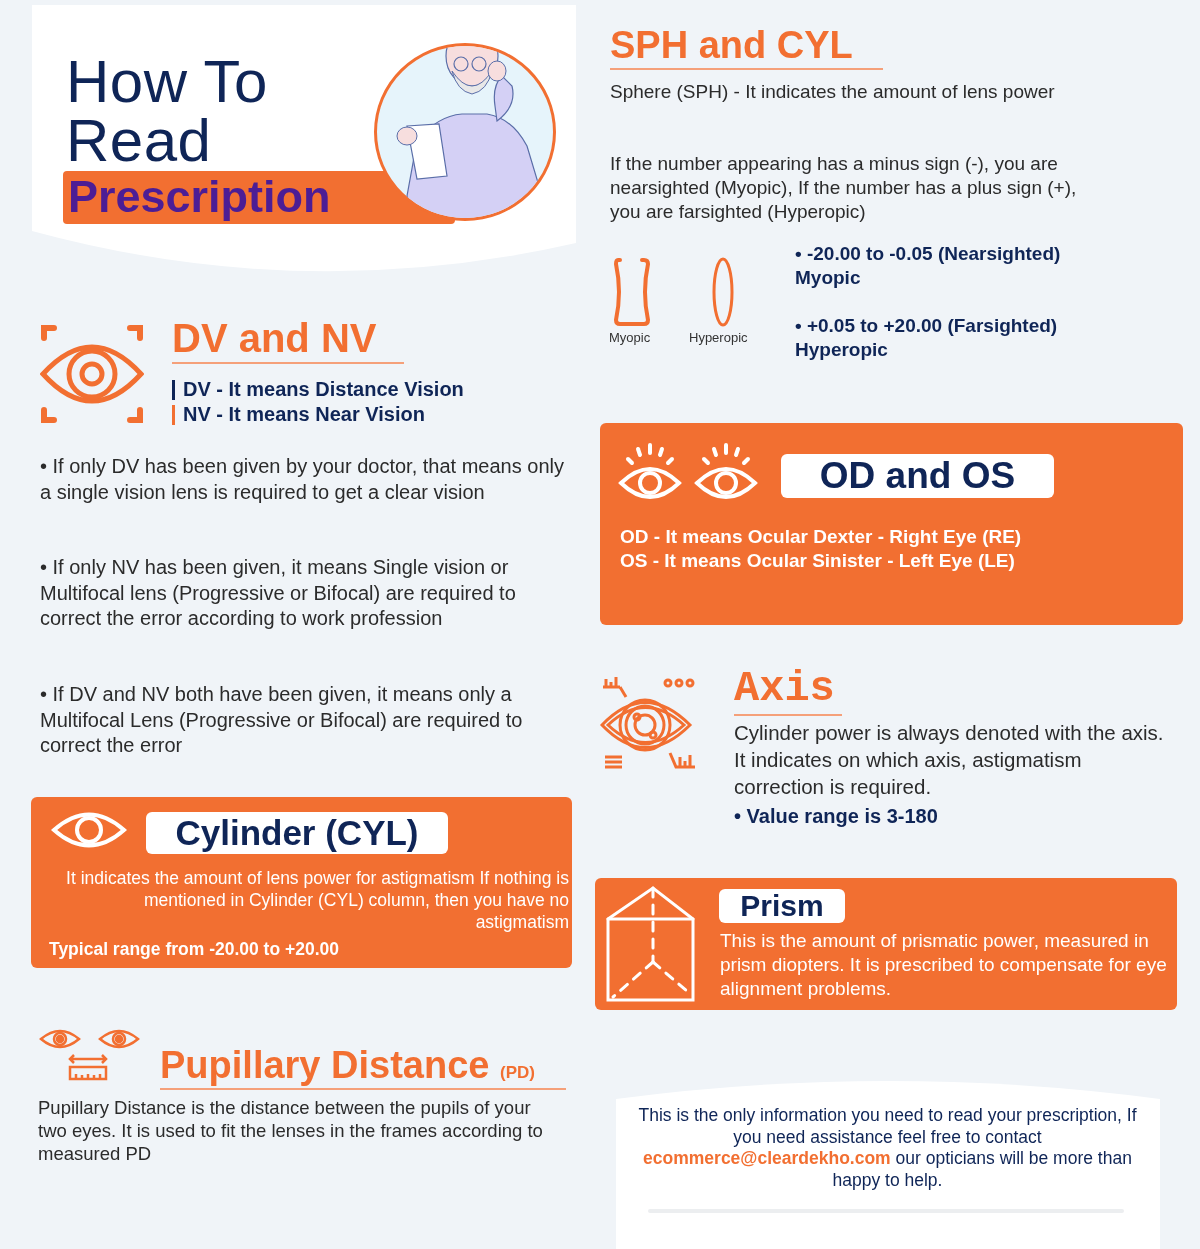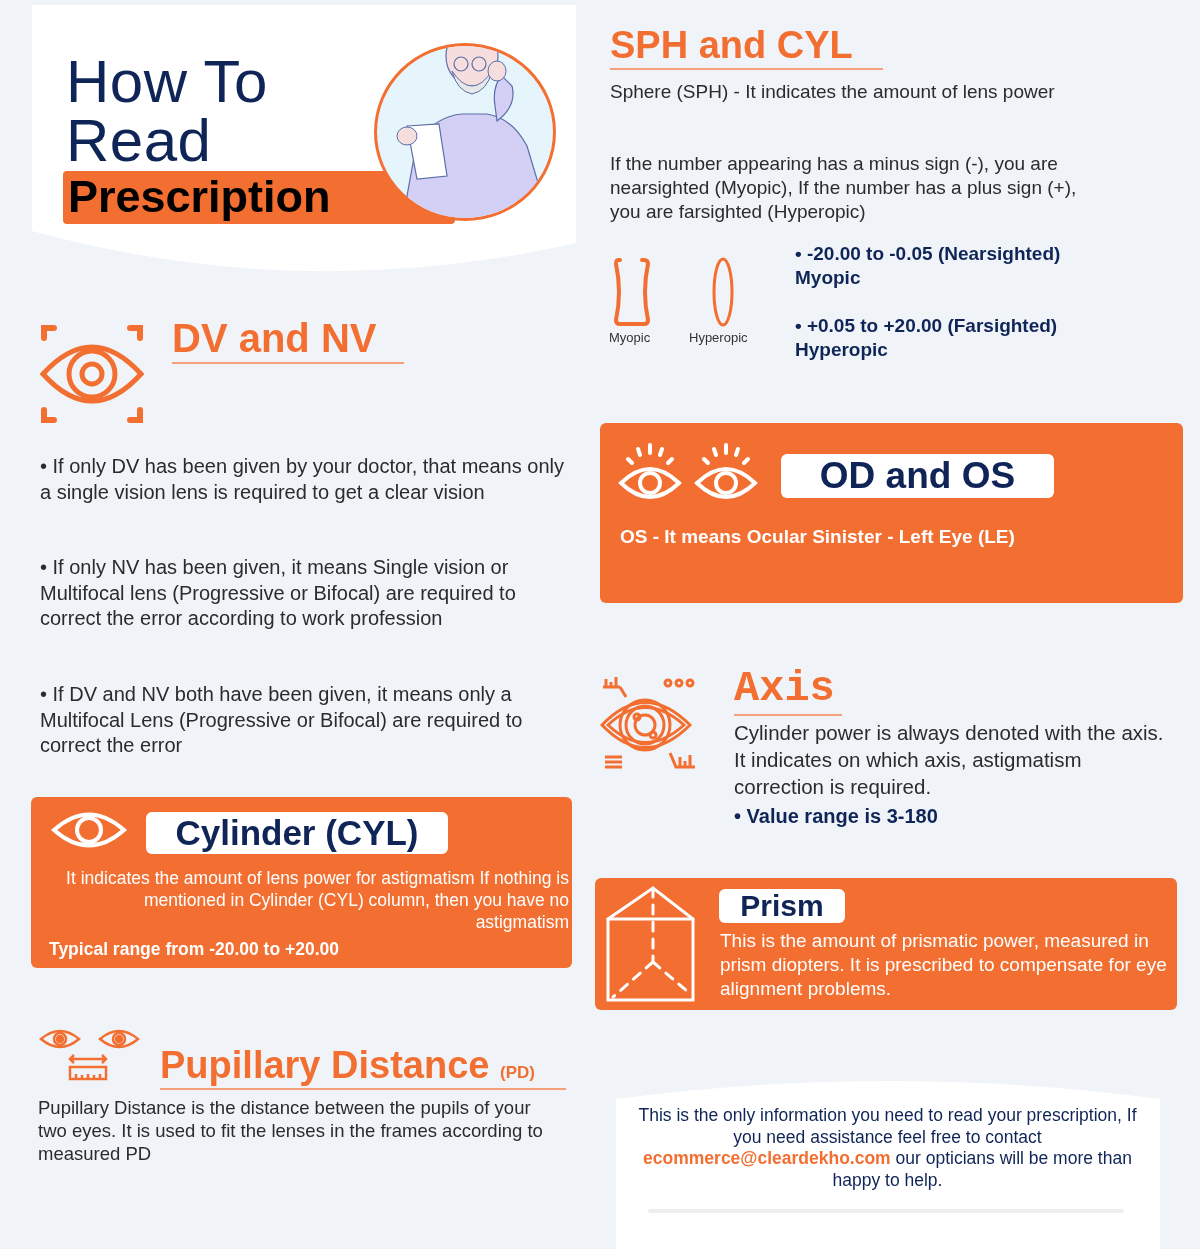--- a/index.html
+++ b/index.html
@@ -25,21 +25,21 @@
       left: 66px; font-size: 60px; color: #0f2557; font-weight: 400; letter-spacing: 0.5px;
       line-height: 60px;
     }
     .hero-line1 { top: 52px; }
     .hero-line2 { top: 111px; }
     .hero-badge {
       left: 63px; top: 171px; width: 392px; height: 53px;
       background: #f26f31; border-radius: 4px;
     }
     .hero-badge span {
-      position: absolute; left: 5px; top: 0px; font-size: 45px; font-weight: 700; color: #000000; line-height: 52px;
+      position: absolute; left: 5px; top: 0px; font-size: 45px; font-weight: 700; color: #4c1d95; line-height: 52px;
     }
     .hero-circle {
       left: 374px; top: 43px; width: 182px; height: 178px;
       border: 3px solid #f26f31; border-radius: 50%;
       background: #e6f4fb; overflow: hidden;
     }
 
     
     .sec-title {
       font-weight: 700; color: #f26f31; line-height: 1;
@@ -124,26 +124,34 @@
       <path d="M4,88 L4,98 L14,98"></path>
       <path d="M90,98 L100,98 L100,88"></path>
       <path d="M3,52 Q52,-2 101,52 Q52,106 3,52 Z" stroke-width="5"></path>
       <circle cx="52" cy="52" r="23" stroke-width="5"></circle>
       <circle cx="52" cy="52" r="10" stroke-width="5"></circle>
     </g>
   </svg>
 </div>
 <div class="abs sec-title" style="left:172px; top:318px; font-size:40px; width:232px;">DV and NV</div>
 <div class="abs" style="left:172px; top:377px; font-size:20px; line-height:25px; font-weight:700;">
+  <div style="display:flex; align-items:center;">
+    <span style="display:inline-block; width:3px; height:20px; background:#0f2557; margin-right:8px;"></span>
+    <span class="navy">DV - It means Distance Vision</span>
+  </div>
+  <div style="display:flex; align-items:center;">
+    <span style="display:inline-block; width:3px; height:20px; background:#f26f31; margin-right:8px;"></span>
+    <span class="navy">NV - It means Near Vision</span>
+  </div>
 </div>
 <div class="abs body-text" style="left:40px; top:454px; width:535px; font-size:20px; line-height:25.5px;">• If only DV has been given by your doctor, that means only a single vision lens is required to get a clear vision</div>
 <div class="abs body-text" style="left:40px; top:555px; width:540px; font-size:20px; line-height:25.5px;">• If only NV has been given, it means Single vision or Multifocal lens (Progressive or Bifocal) are required to correct the error according to work profession</div>
 <div class="abs body-text" style="left:40px; top:682px; width:520px; font-size:20px; line-height:25.5px;">• If DV and NV both have been given, it means only a Multifocal Lens (Progressive or Bifocal) are required to correct the error</div>
 
-<div class="abs orange-card" style="left:600px; top:423px; width:583px; height:180px;">
+<div class="abs orange-card" style="left:600px; top:423px; width:583px; height:202px;">
   <div class="abs" style="left:18px; top:18px; width:140px; height:62px;">
     <svg width="140" height="62" viewBox="0 0 140 62">
       <g fill="none" stroke="#ffffff" stroke-width="4" stroke-linecap="round">
         <path d="M10,18 L14,22"></path>
           <path d="M20,8 L22,14"></path>
           <path d="M32,4 L32,12"></path>
           <path d="M44,8 L42,14"></path>
           <path d="M54,18 L50,22"></path>
         <path d="M3,42 Q32,14 61,42 Q32,70 3,42 Z"></path>
         <circle cx="32" cy="42" r="10"></circle>
@@ -152,20 +160,21 @@
           <path d="M108,4 L108,12"></path>
           <path d="M120,8 L118,14"></path>
           <path d="M130,18 L126,22"></path>
         <path d="M79,42 Q108,14 137,42 Q108,70 79,42 Z"></path>
         <circle cx="108" cy="42" r="10"></circle>
       </g>
     </svg>
   </div>
   <div class="abs white-pill" style="left:181px; top:31px; width:273px; height:44px; font-size:37px;">OD and OS</div>
   <div class="abs card-text" style="left:20px; top:102px; font-size:19px; line-height:24px; font-weight:700;">
+    <div>OD - It means Ocular Dexter -  Right Eye (RE)</div>
     <div>OS - It means Ocular Sinister - Left Eye (LE)</div>
   </div>
 </div>
 
 <div class="abs" style="left:600px; top:675px; width:100px; height:100px;">
   <svg width="100" height="100" viewBox="0 0 100 100">
     <g fill="none" stroke="#f26f31" stroke-width="3">
       <path d="M3,12 L20,12 M6,12 L6,4 M11,12 L11,7 M16,12 L16,2"></path>
       <path d="M20,12 L26,22"></path>
       <circle cx="68" cy="8" r="3"></circle>

